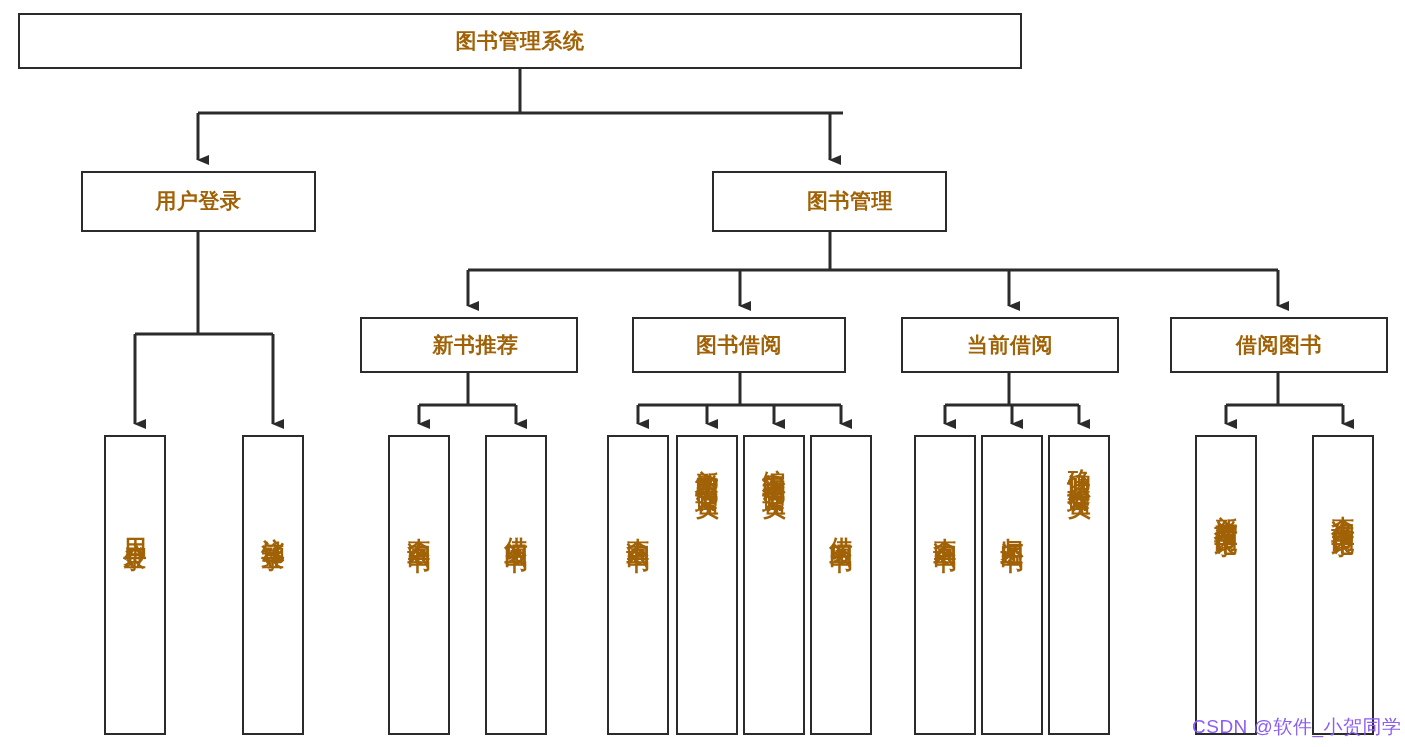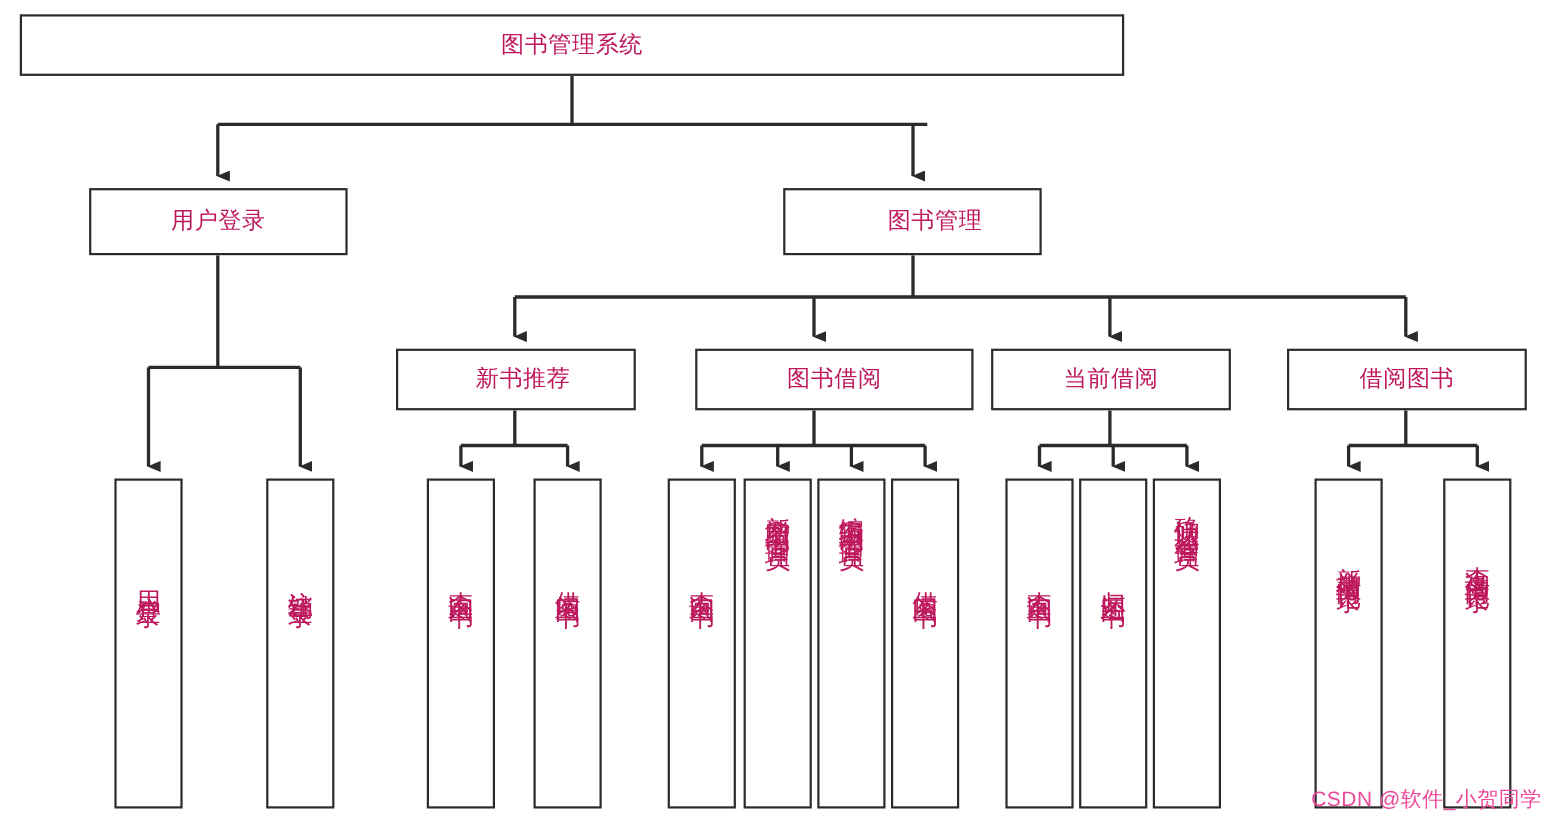--- a/index.html
+++ b/index.html
@@ -28,21 +28,22 @@
     pointer-events: none;
   }
   .node {
     position: absolute;
     box-sizing: border-box;
     background: #ffffff;
     border: 2.5px solid #2b2b2b;
     display: flex;
     align-items: center;
     justify-content: center;
-    color: #be185d;
+    color: #a16207;
+    font-weight: bold;
   }
   .node-label {
     display: block;
     text-align: center;
     line-height: 1.05;
     letter-spacing: 0.5px;
     white-space: nowrap;
   }
   .h-node .node-label {
     font-size: 21px;
@@ -67,21 +68,21 @@
     margin-top: 56px;
   }
   .v-node.pad-top-sm .node-label {
     margin-top: 10px;
   }
   .watermark {
     position: absolute;
     left: 1192px;
     top: 714px;
     font-size: 19px;
-    color: #ec4899;
+    color: #8b5cf6;
     white-space: nowrap;
     letter-spacing: 0.5px;
   }
 </style>
 </head>
 <body>
 
 <div id="canvas">
 
   <svg id="wires" viewBox="0 0 1405 747" xmlns="http://www.w3.org/2000/svg">
@@ -141,21 +142,21 @@
   <div class="node h-node" style="left:81px; top:171px; width:235px; height:61px;">
     <span class="node-label">用户登录</span>
   </div>
   <div class="node h-node" style="left:712px; top:171px; width:235px; height:61px;padding-left:41px;">
     <span class="node-label">图书管理</span>
   </div>
 
   <div class="node h-node" style="left:360px; top:317px; width:218px; height:56px;padding-left:13px;">
     <span class="node-label">新书推荐</span>
   </div>
-  <div class="node h-node" style="left:632px; top:317px; width:253px; height:56px;">
+  <div class="node h-node" style="left:632px; top:317px; width:214px; height:56px;">
     <span class="node-label">图书借阅</span>
   </div>
   <div class="node h-node" style="left:901px; top:317px; width:218px; height:56px;justify-content:center;">
     <span class="node-label">当前借阅</span>
   </div>
   <div class="node h-node" style="left:1170px; top:317px; width:218px; height:56px;">
     <span class="node-label">借阅图书</span>
   </div>
 
   <div class="node v-node pad-top" style="left:104px; top:435px; width:62px; height:300px;">

